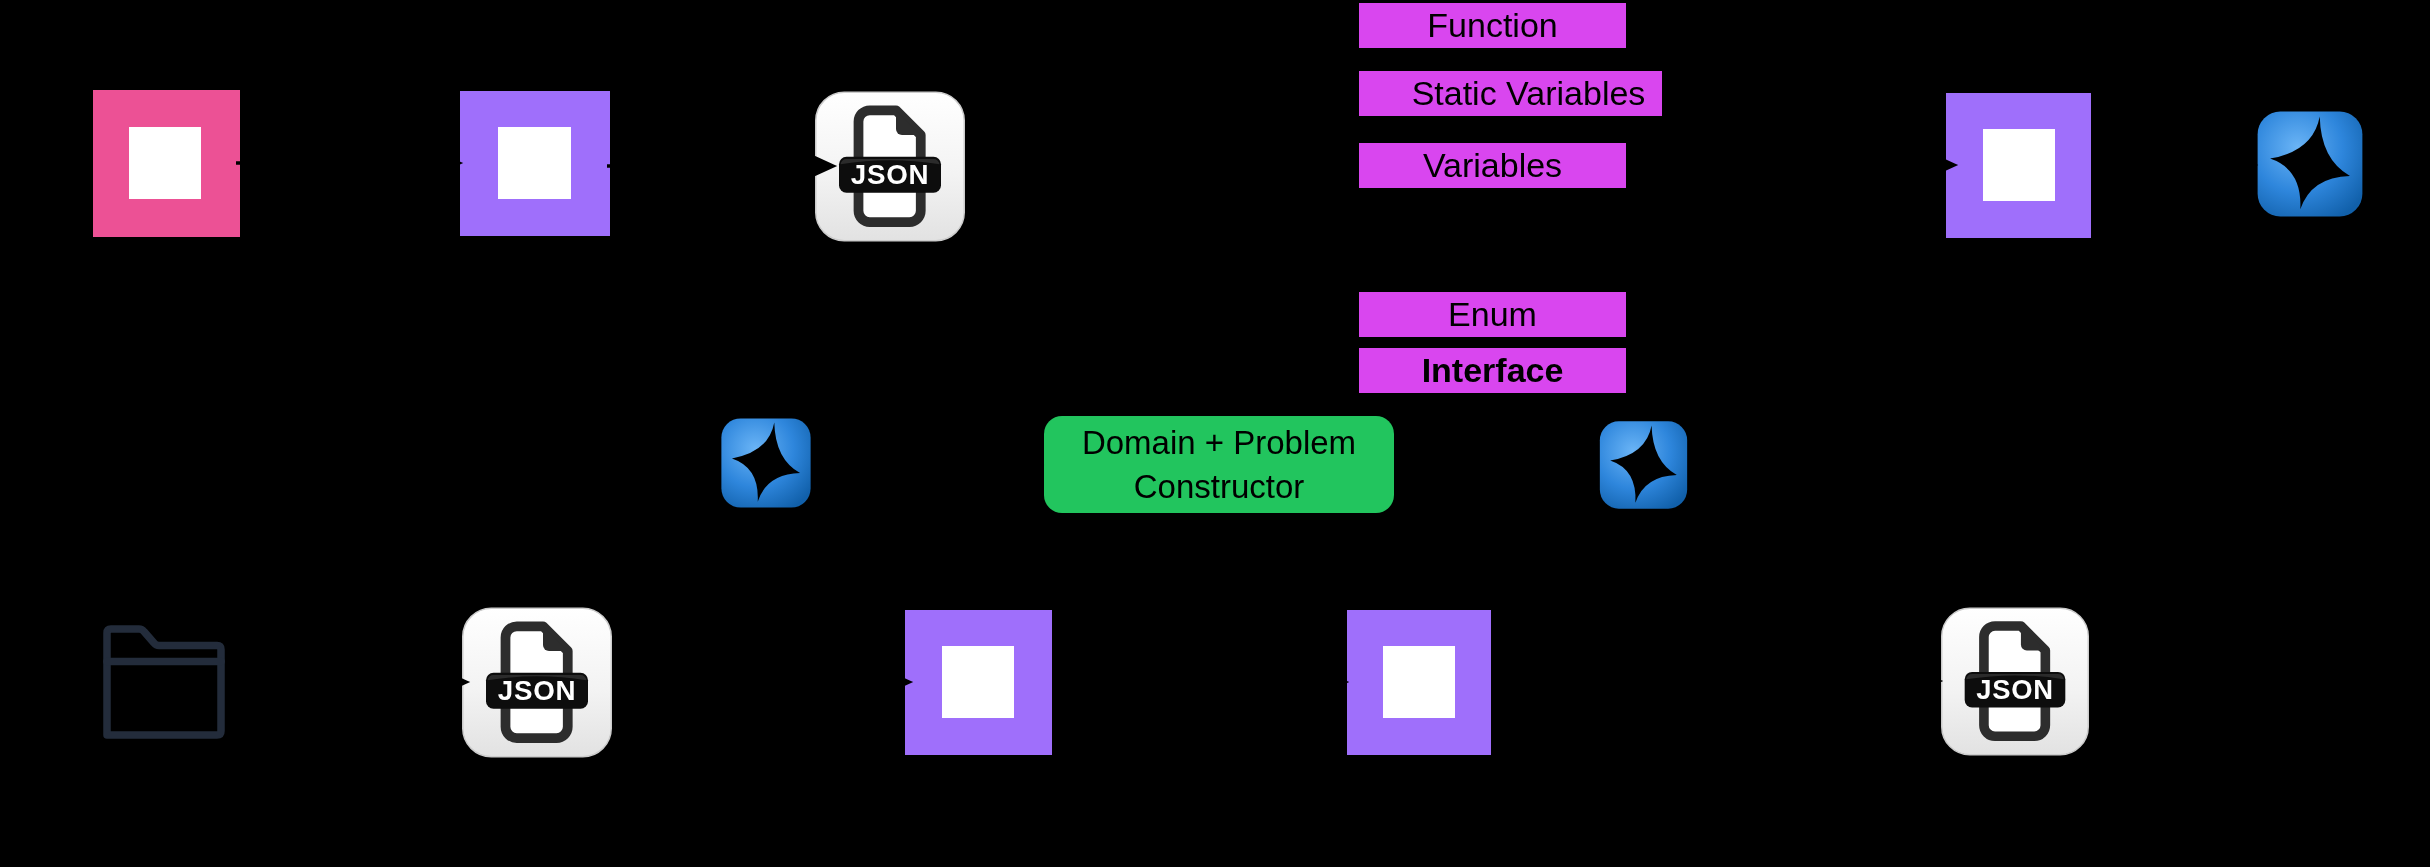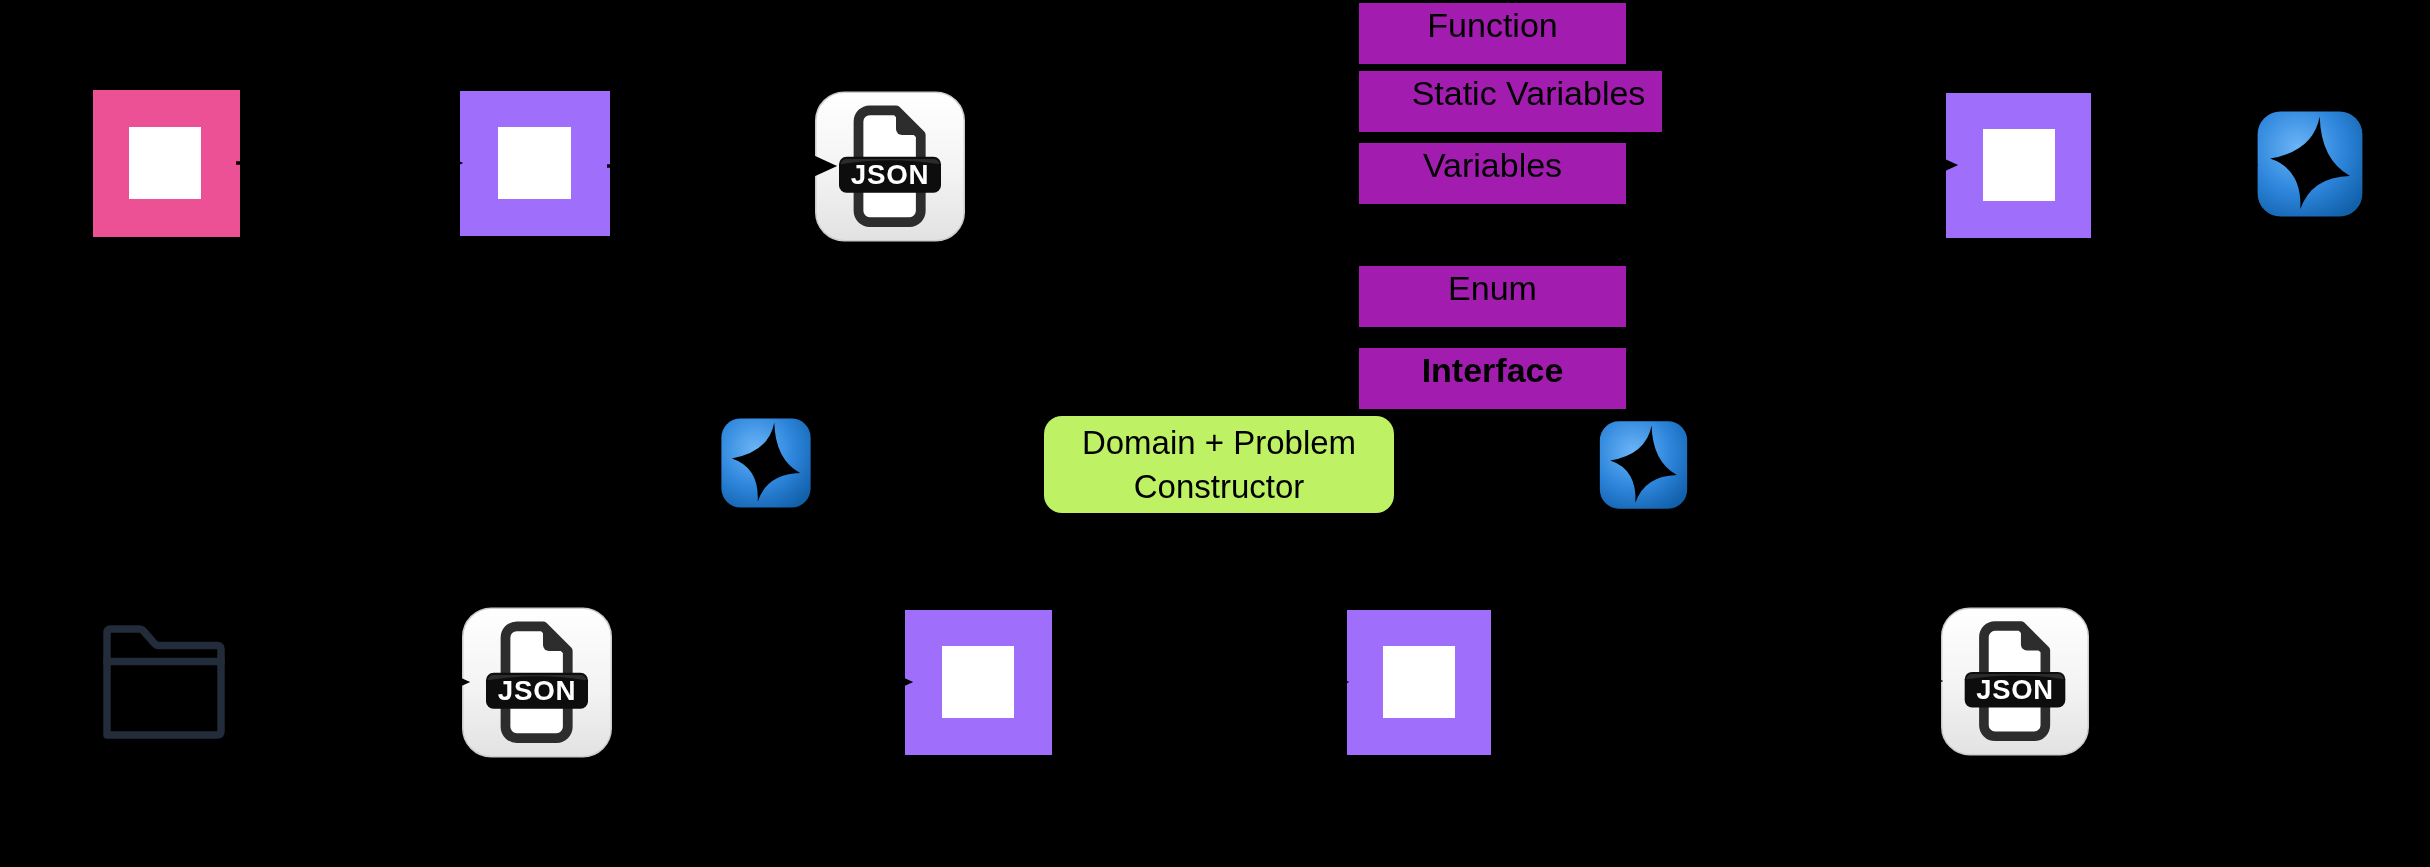--- a/index.html
+++ b/index.html
@@ -8,28 +8,28 @@
     font-family:"Liberation Sans",sans-serif;overflow:hidden;
   }
   .abs{position:absolute;}
   
   .sq{position:absolute;}
   .sq .inner{position:absolute;background:#fff;}
   .sq.pink{background:var(--pink,#ec5195);}
   .sq.purple{background:var(--purple,#9f6ffb);}
   
   .label-box{
-    position:absolute;left:1359px;width:267px;height:61px;background:#a21caf;
+    position:absolute;left:1359px;width:267px;height:45px;background:#d946ef;
     color:var(--text,#000);font-size:34px;line-height:45px;text-align:center;
     white-space:nowrap;
   }
   
   .domain-box{
     position:absolute;left:1044px;top:416px;width:350px;height:97px;
-    background:#bef264;border-radius:18px;color:var(--text,#000);
+    background:#22c55e;border-radius:18px;color:var(--text,#000);
     font-size:33px;line-height:44px;text-align:center;
     display:flex;flex-direction:column;justify-content:center;
   }
   .arrows{position:absolute;left:0;top:0;pointer-events:none;}
   svg{display:block;}
 </style>
 </head>
 <body>
 
 <div class="canvas">
@@ -64,21 +64,21 @@
       <path d="M54,12.5 L70.5,29 L58,29 A4,4 0 0 1 54,25 Z" fill="#2d2d2d"></path>
       <rect x="16" y="43.5" width="68" height="24" rx="5" fill="#0d0d0d"></rect>
       <path d="M21,45 h58 a4,4 0 0 1 4,3.5 c-22,-3.5 -44,-3.5 -66,0 a4,4 0 0 1 4,-3.5 z" fill="#4a4a4a" opacity="0.5"></path>
       <text x="50" y="61.5" text-anchor="middle" font-family="'Liberation Sans',sans-serif" font-size="18.5" font-weight="bold" fill="#ffffff" letter-spacing="0.5">JSON</text>
     </svg>
   </div>
 
   <div class="label-box" style="top:3px;">Function</div>
   <div class="label-box" style="top:71px;padding-left:36px;">Static Variables</div>
   <div class="label-box" style="top:143px;text-align:center;">Variables</div>
-  <div class="label-box" style="top:266px;">Enum</div>
+  <div class="label-box" style="top:292px;">Enum</div>
   <div class="label-box" style="top:348px;font-weight:bold;">Interface</div>
 
   <div class="sq purple" style="left:1946px;top:93px;width:145px;height:145px;">
     <div class="inner" style="left:37px;top:36px;width:72px;height:72px;"></div>
   </div>
 
   <div class="abs" style="left:2256px;top:110px;">
     <svg width="108" height="108" viewBox="0 0 100 100">
       <rect x="1.5" y="1.5" width="97" height="97" rx="21" fill="url(#sparkGrad)"></rect>
       <path d="M59,6 Q53,38 13,45 Q43,55 41,92 Q51,62 87,61 Q60,46 59,6 Z" fill="#000000"></path>

